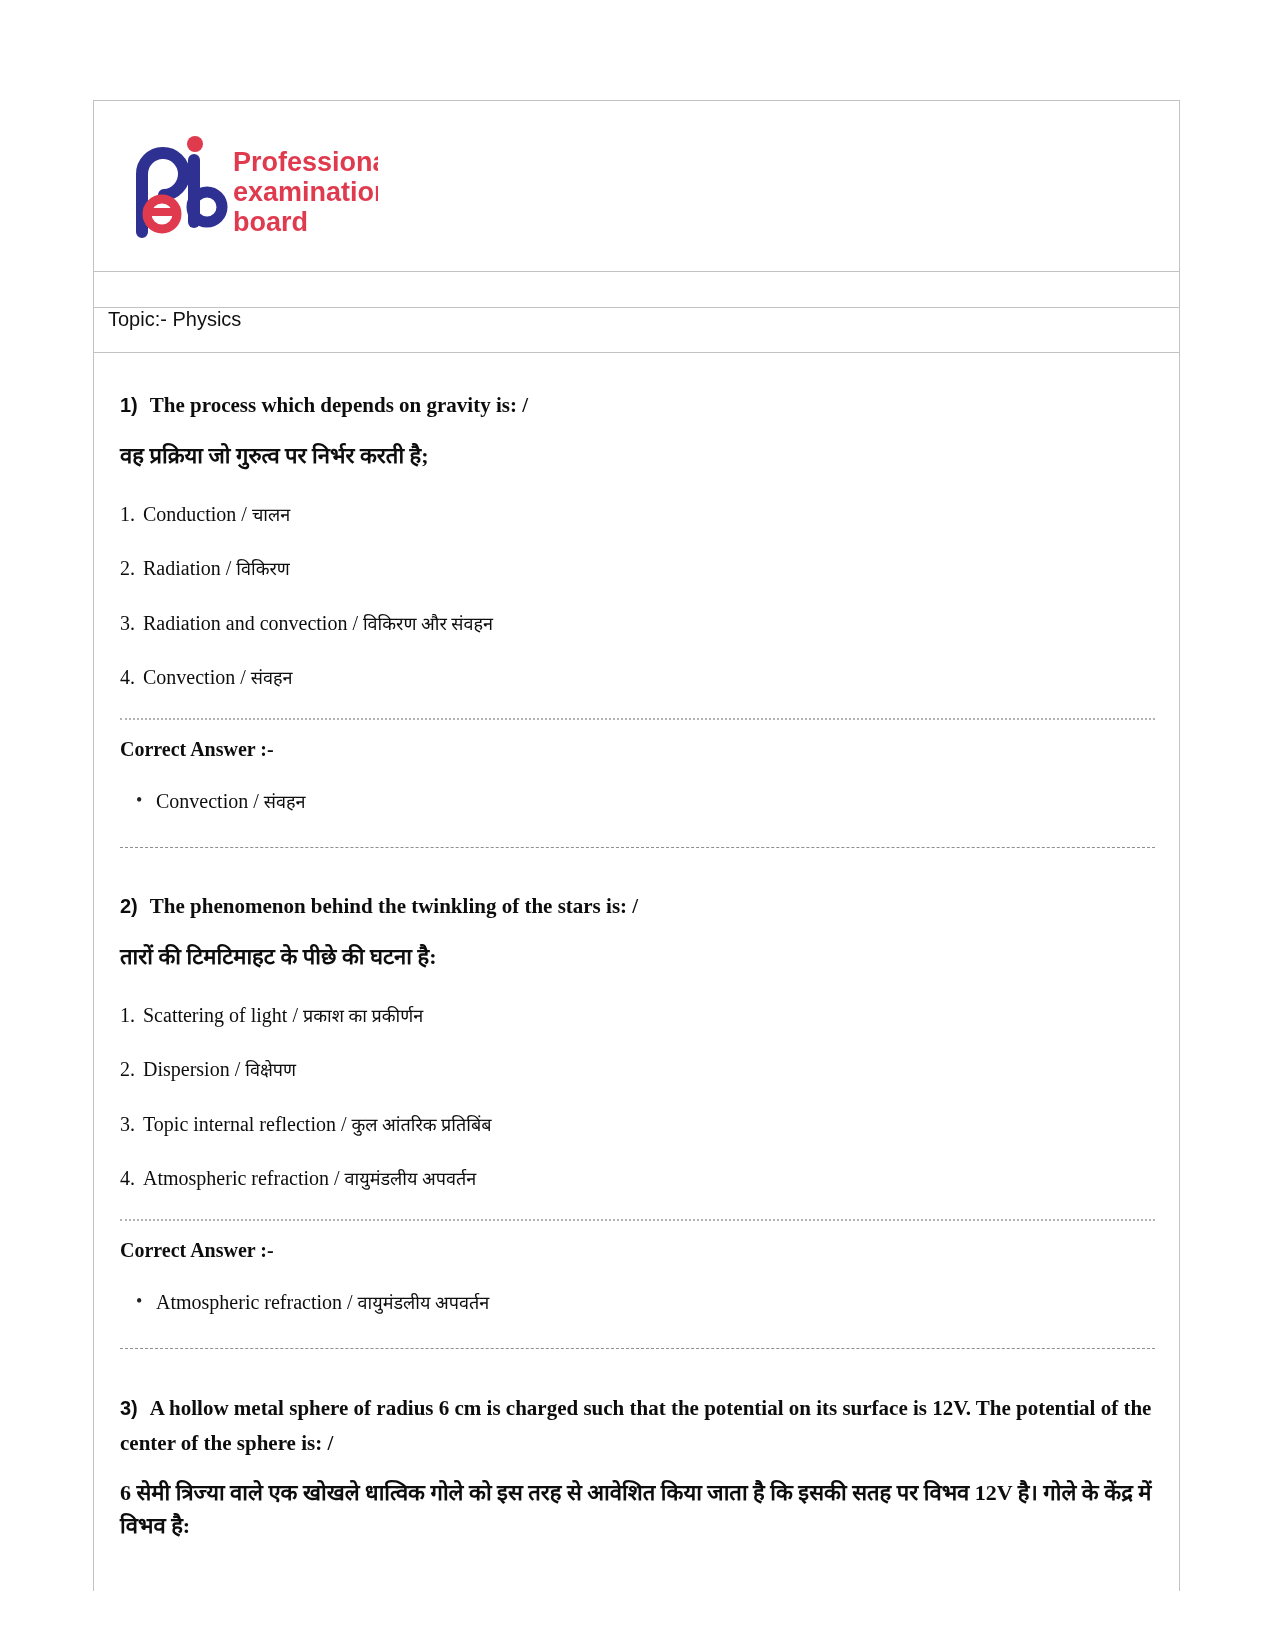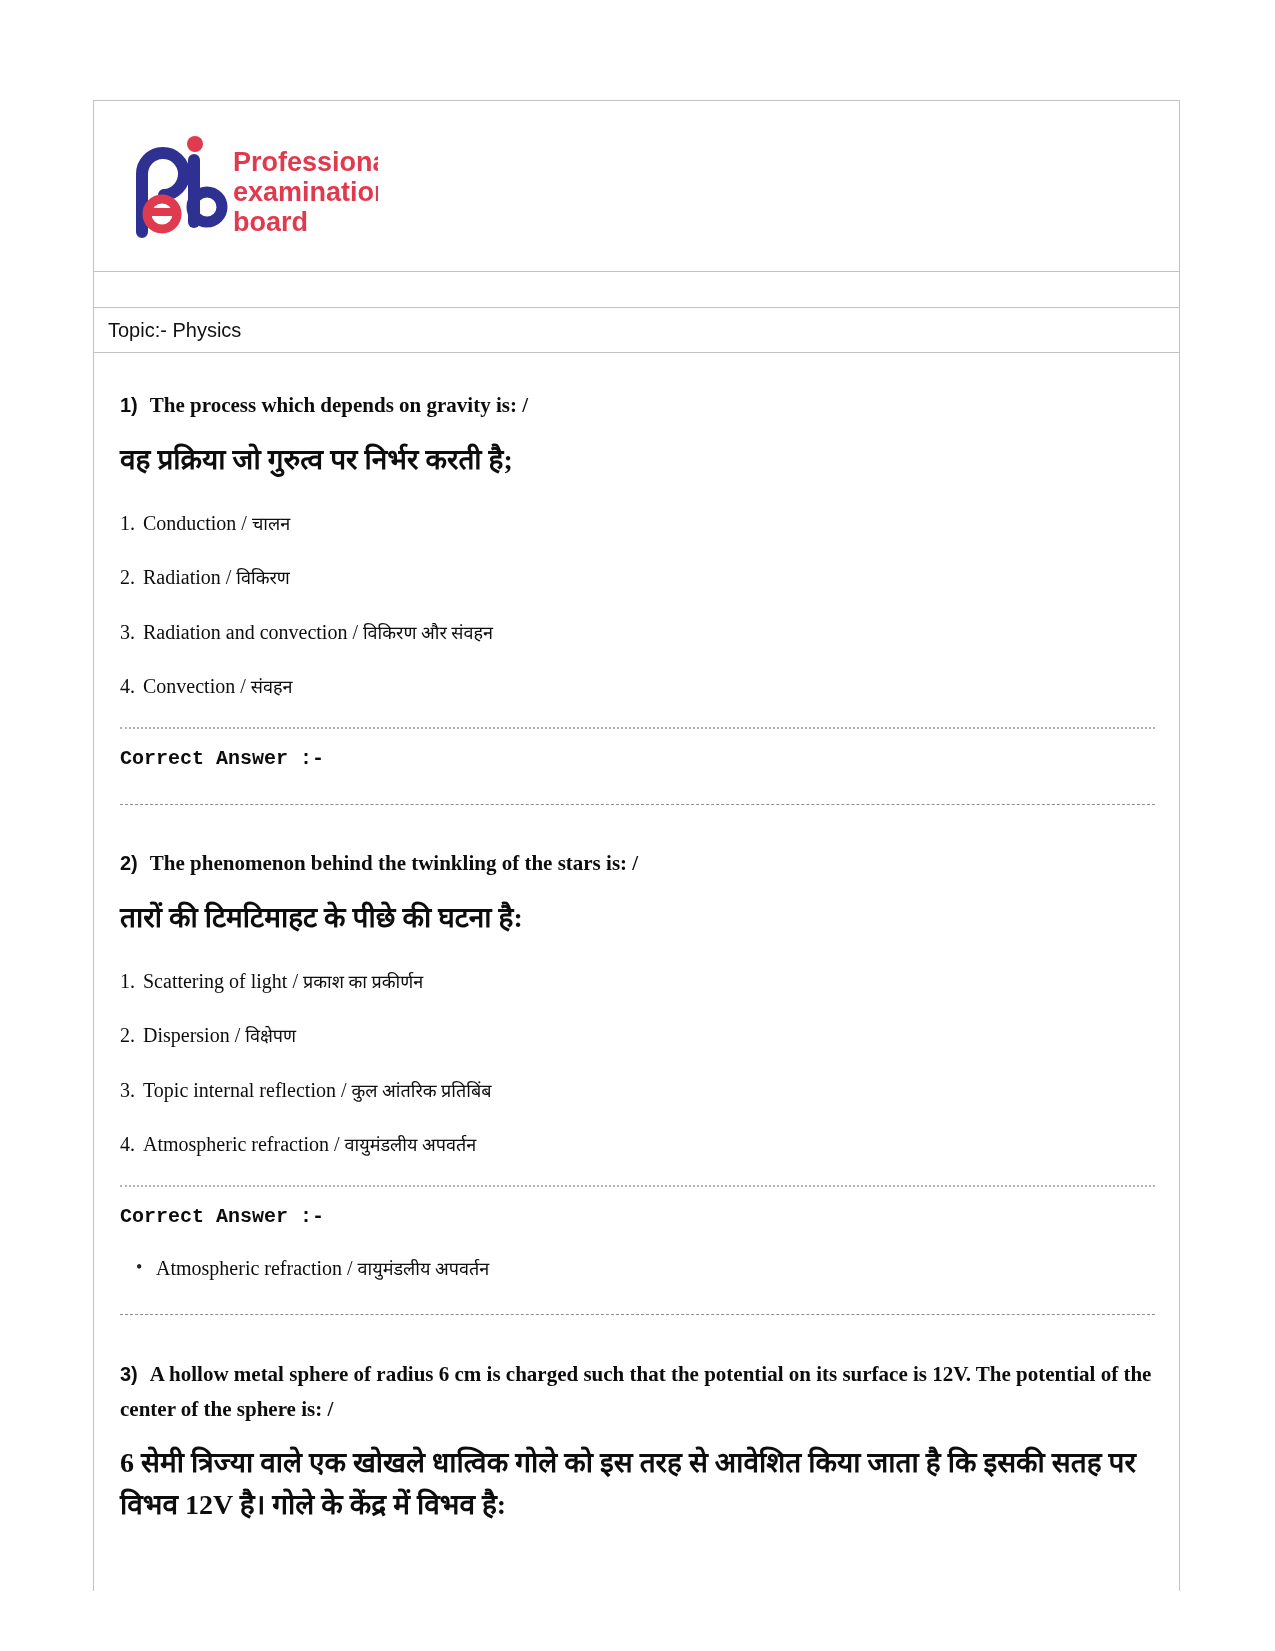--- a/index.html
+++ b/index.html
@@ -63,21 +63,21 @@
     font-weight: bold;
     font-size: 29px;
     line-height: 1.3;
   }
 
   
   .gap-row { height: 37px; }
   .topic-row {
     height: 47px;
     display: flex;
-    align-items: center;
+    align-items: flex-start;
     padding: 0 14px;
     font-family: "Liberation Sans", sans-serif;
     font-size: 20px;
     color: #111;
     border-bottom-width: 2px;
   }
 
   
   .main-row {
     border-top: none;
@@ -91,38 +91,38 @@
     font-weight: bold;
     line-height: 1.6;
   }
   .q-num {
     font-family: "Liberation Sans", sans-serif;
     font-size: 20px;
     font-weight: bold;
     margin-right: 12px;
   }
   .q-hi {
-    font-size: 28px;
+    font-size: 22px;
     font-weight: bold;
     margin-top: 16px;
     line-height: 1.5;
   }
   .opt {
     margin-top: 30px;
     font-size: 20px;
     line-height: 1.2;
   }
   .opt .num { margin-right: 8px; }
   .hi-text { font-size: 18px; }
   .divider-dotted {
     border-top: 2px dotted #b3b3b3;
     margin-top: 28px;
   }
   .ca-label {
-    font-family: Liberation Mono, monospace;
+    font-family: Liberation Serif, serif;
     font-size: 20px;
     font-weight: bold;
     margin-top: 18px;
   }
   .ca-item {
     margin-top: 28px;
     font-size: 20px;
     position: relative;
     padding-left: 36px;
   }
@@ -193,20 +193,23 @@
       </div>
       <div class="opt">
         <span class="num">3.</span><span>Radiation and convection</span><span> / </span><span class="hi-text">विकिरण और संवहन</span>
       </div>
       <div class="opt">
         <span class="num">4.</span><span>Convection</span><span> / </span><span class="hi-text">संवहन</span>
       </div>
 
       <div class="divider-dotted"></div>
       <div class="ca-label">Correct Answer :-</div>
+      <div class="ca-item">
+        <span>Convection</span><span> / </span><span class="hi-text">संवहन</span>
+      </div>
     </section>
 
     <div class="divider-dashed"></div>
 
     <section>
       <div class="q-head">
         <span class="q-num">2)</span><span>The phenomenon behind the twinkling of the stars is: /</span>
       </div>
       <div class="q-hi">तारों की टिमटिमाहट के पीछे की घटना है:</div>
 

